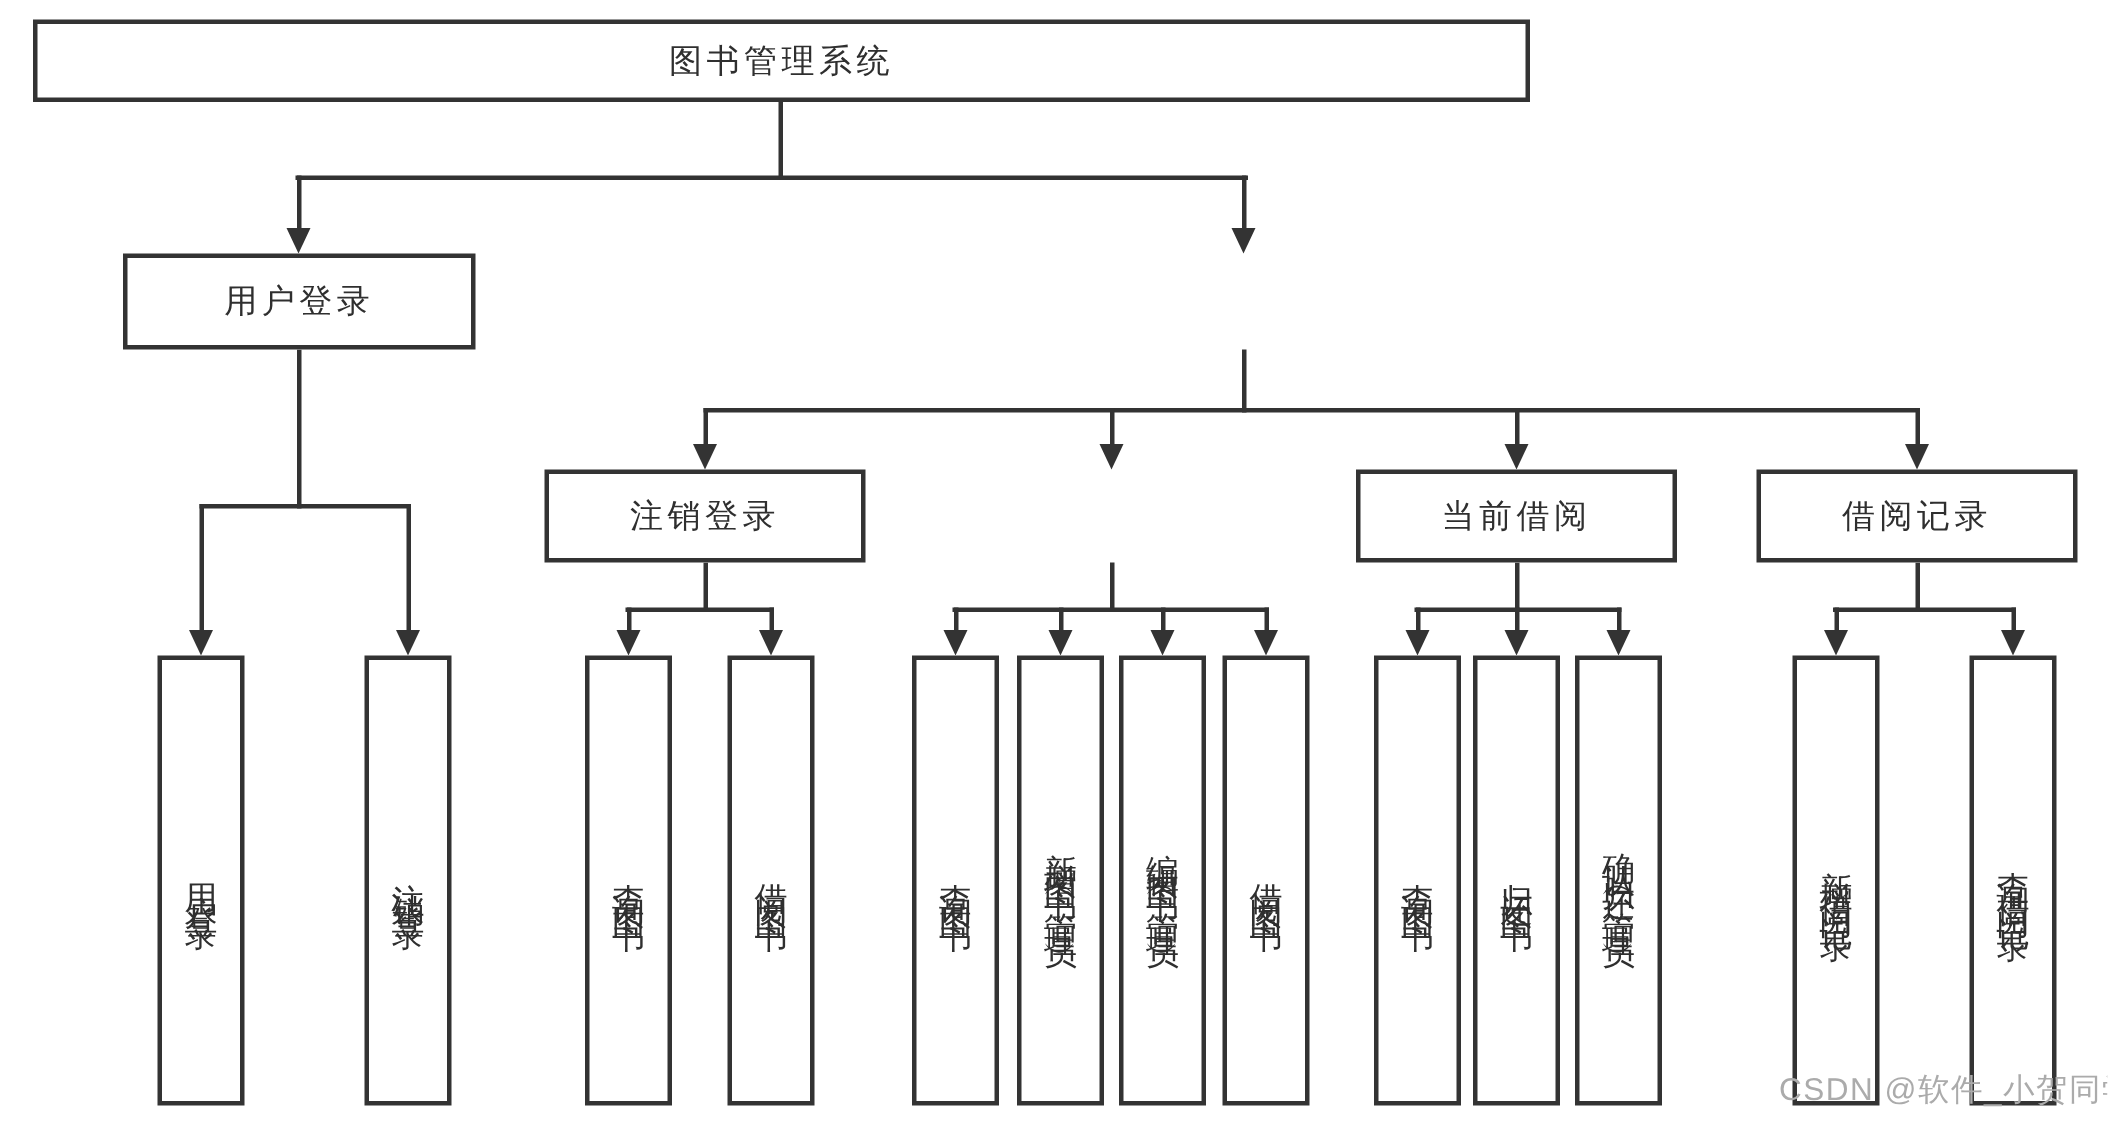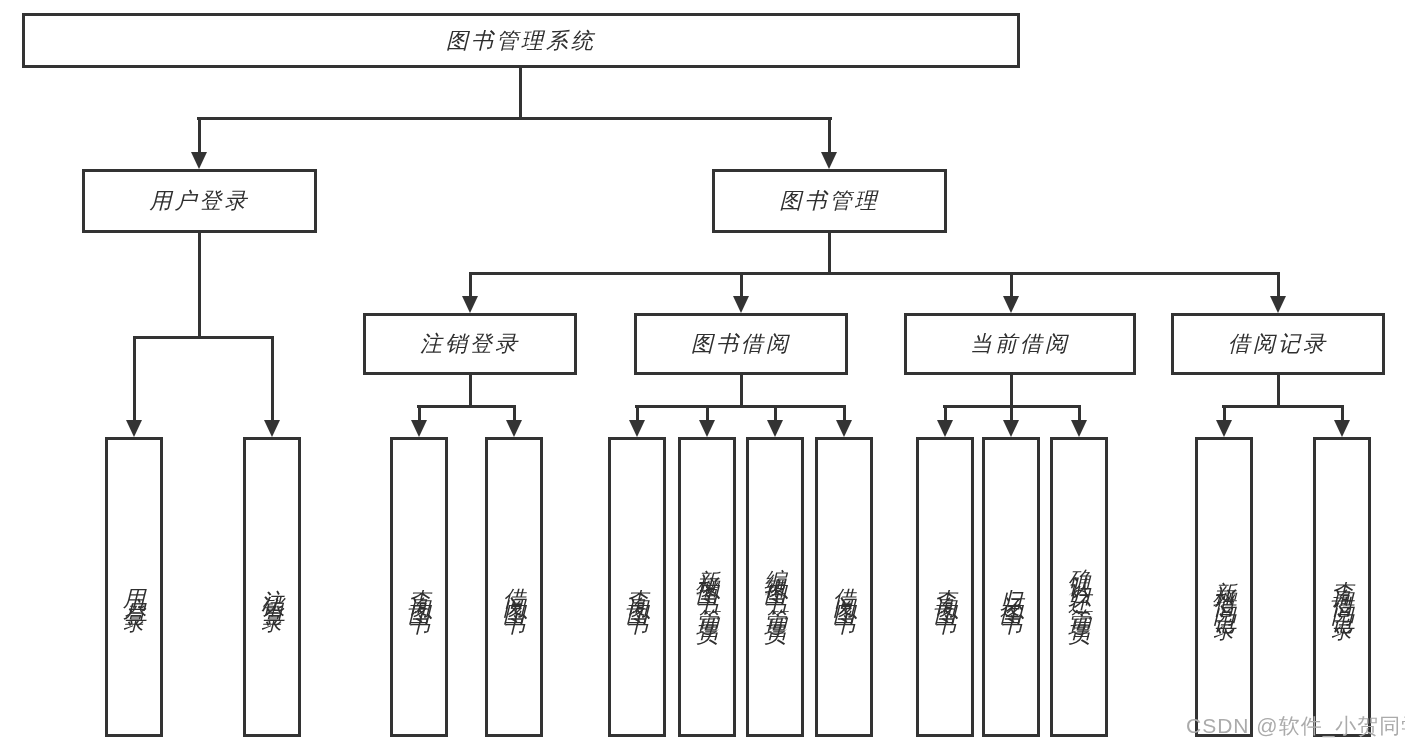--- a/index.html
+++ b/index.html
@@ -16,21 +16,20 @@
     box-sizing: border-box;
     border: 3px solid #333333;
     background: #ffffff;
     color: #2f2f2f;
     display: flex;
     align-items: center;
     justify-content: center;
     font-size: 22px;
     letter-spacing: 3px;
     text-align: left;
-    font-style: italic;
   }
   .node.v {
     writing-mode: vertical-rl;
     text-orientation: mixed;
     letter-spacing: 8px;
     font-size: 22px;
   }
   .line {
     position: absolute;
     background: #333333;
@@ -113,25 +112,23 @@
   <div class="line" style="left:1277px;top:375px;width:3px;height:33px"></div>
   <div class="line" style="left:1222px;top:405px;width:122px;height:3px"></div>
   <div class="line" style="left:1223px;top:405px;width:3px;height:18px"></div>
   <div class="arrow" style="left:1216px;top:420px"></div>
   <div class="line" style="left:1341px;top:405px;width:3px;height:18px"></div>
   <div class="arrow" style="left:1334px;top:420px"></div>
 
   <div class="node" style="left:22px;top:13px;width:998px;height:55px">图书管理系统</div>
 
   <div class="node" style="left:82px;top:169px;width:235px;height:64px">用户登录</div>
-  <div class="node" style="left:712px;top:169px;width:235px;height:64px">图书管理</div>
 
   <div class="node" style="left:363px;top:313px;width:214px;height:62px">注销登录</div>
-  <div class="node" style="left:634px;top:313px;width:214px;height:62px">图书借阅</div>
-  <div class="node" style="left:904px;top:313px;width:232px;height:62px">当前借阅</div>
+  <div class="node" style="left:904px;top:313px;width:214px;height:62px">当前借阅</div>
   <div class="node" style="left:1171px;top:313px;width:214px;height:62px">借阅记录</div>
 
   <div class="node v" style="left:105px;top:437px;width:58px;height:300px">用户登录</div>
   <div class="node v" style="left:243px;top:437px;width:58px;height:300px">注销登录</div>
 
   <div class="node v" style="left:390px;top:437px;width:58px;height:300px">查询图书</div>
   <div class="node v" style="left:485px;top:437px;width:58px;height:300px">借阅图书</div>
 
   <div class="node v" style="left:608px;top:437px;width:58px;height:300px">查询图书</div>
   <div class="node v" style="left:678px;top:437px;width:58px;height:300px">新增图书（管理员）</div>

